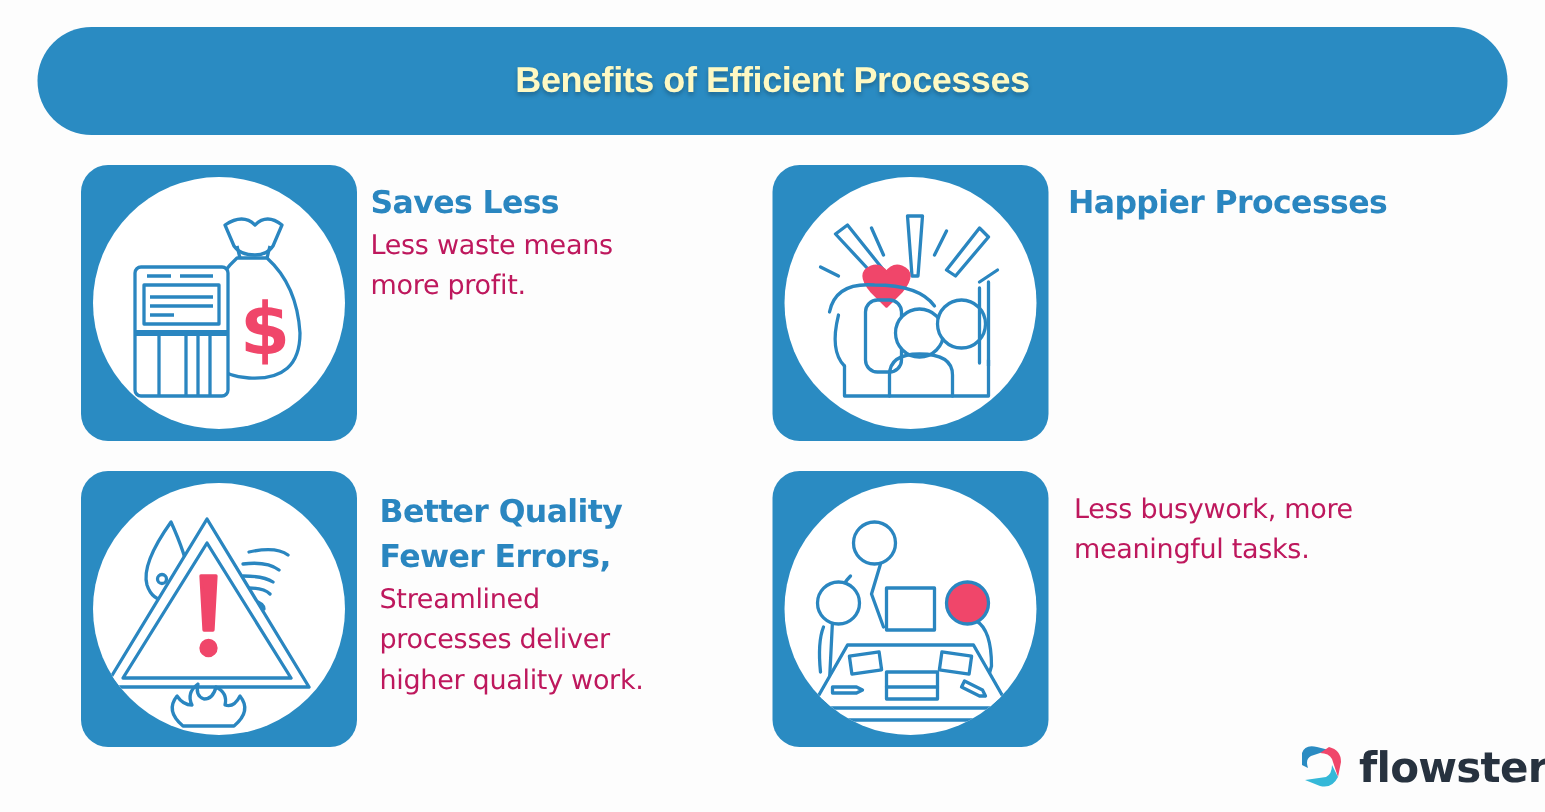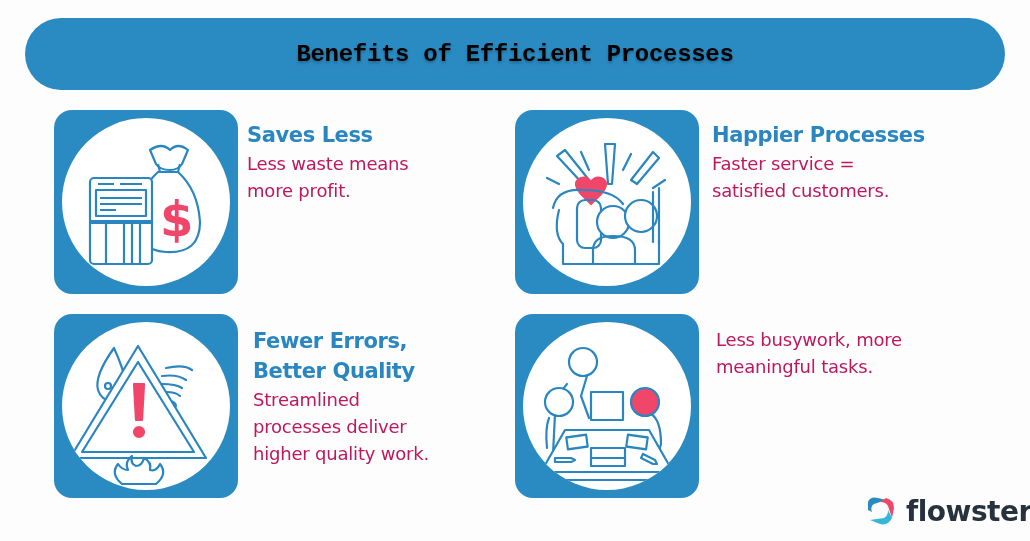--- a/index.html
+++ b/index.html
@@ -7,23 +7,23 @@
     width: 1030px; height: 541px; position: relative; overflow: hidden;
     background: #fdfdfd;
     font-family: "Liberation Sans", "DejaVu Sans", sans-serif;
   }
   .header {
     position: absolute; left: 25px; top: 18px; width: 980px; height: 72px;
     background: #2a8bc2; border-radius: 36px;
     display: flex; align-items: center; justify-content: center;
   }
   .header-title {
-    color: #000000; font-weight: bold; font-size: 24px; letter-spacing: -0.3px;
+    color: #fef9c3; font-weight: bold; font-size: 24px; letter-spacing: -0.3px;
     text-shadow: 0 2px 3px rgba(0,0,0,0.25);
-    font-family: Liberation Mono, monospace;
+    font-family: Liberation Sans, sans-serif;
   }
   .card { position: absolute; }
   .icon-box {
     position: absolute; width: 184px; height: 184px;
     background: #2a8bc2; border-radius: 18px;
   }
   .icon-circle {
     position: absolute; left: 8px; top: 8px; width: 168px; height: 168px;
     background: #ffffff; border-radius: 50%; overflow: hidden;
   }
@@ -98,21 +98,20 @@
         <circle cx="90" cy="104" r="16" fill="#fff"></circle>
         <circle cx="118" cy="98" r="16" fill="#fff"></circle>
         <path d="M130 74 v50 M136 70 v56"></path>
         <path d="M40 126 v20 h96 v-24"></path>
         <path d="M70 146 v-14 q0 -14 20 -14 q22 0 22 14 v14"></path>
       </svg>
     </div>
   </div>
   <div class="card-text" style="left:712px; top:120px;">
     <div class="card-title">Happier Processes</div>
-    <div class="card-desc" style="width:220px;">Faster service = satisfied customers.</div>
   </div>
 </div>
 
 <div class="card">
   <div class="icon-box" style="left:54px; top:314px;">
     <div class="icon-circle">
       <svg viewBox="0 0 168 168" fill="none" stroke="#2a86c0" stroke-width="2.2" stroke-linejoin="round" stroke-linecap="round">
 
         <path d="M52 26 q-20 28 -16 42 q4 12 16 10 q12 -2 12 -16 q-2 -14 -12 -36 z"></path>
         <circle cx="46" cy="64" r="3"></circle>
@@ -123,22 +122,22 @@
         <path d="M76 40 L132 130 L20 130 Z"></path>
 
         <path d="M72 62 h10 l-2 36 h-6 z" fill="#f0466a" stroke="#f0466a"></path>
         <circle cx="77" cy="110" r="5" fill="#f0466a" stroke="#f0466a"></circle>
 
         <path d="M56 142 q-8 10 4 20 h34 q12 -10 4 -20 q-4 8 -10 6 q2 -8 -6 -12 q-2 8 -8 8 q-6 -2 -4 -10 q-8 6 -4 14 q-6 0 -10 -6 z"></path>
       </svg>
     </div>
   </div>
   <div class="card-text" style="left:253px; top:326px;">
+    <div class="card-title">Better Quality</div>
     <div class="card-title">Fewer Errors,</div>
-    <div class="card-title">Better Quality</div>
     <div class="card-desc" style="width:200px;">Streamlined processes deliver higher quality work.</div>
   </div>
 </div>
 
 <div class="card">
   <div class="icon-box" style="left:515px; top:314px;">
     <div class="icon-circle">
       <svg viewBox="0 0 168 168" fill="none" stroke="#2a86c0" stroke-width="2.2" stroke-linejoin="round" stroke-linecap="round">
 
         <path d="M44 62 q-10 10 -12 30 l-2 40"></path>

